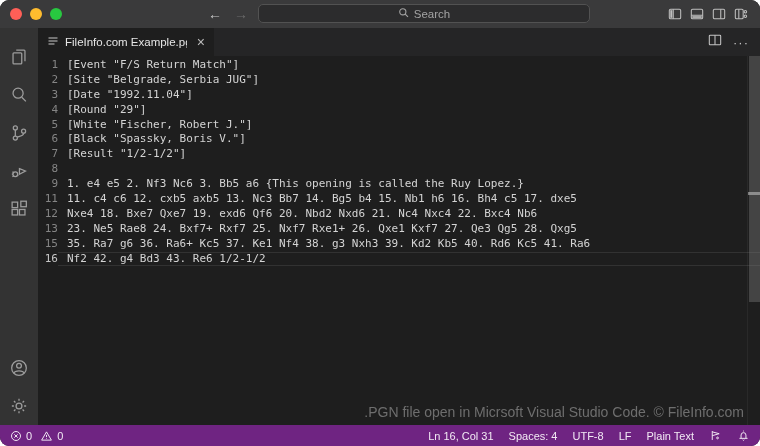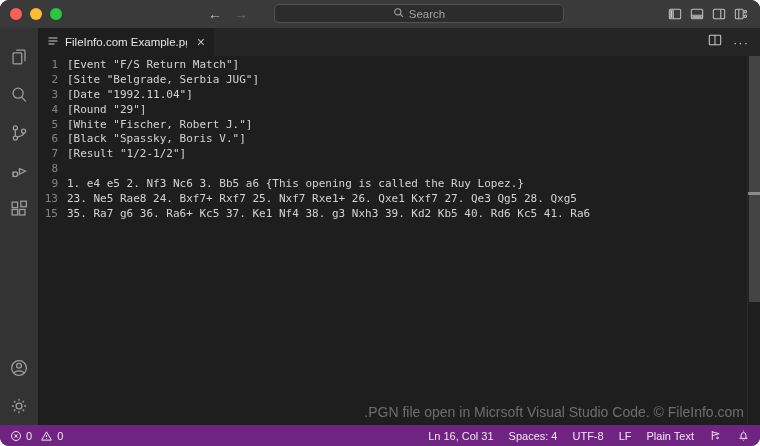--- a/index.html
+++ b/index.html
@@ -9,21 +9,21 @@
   
   .titlebar{position:absolute;top:0;left:0;right:0;height:28px;background:#3a3a3b;}
   .traffic{position:absolute;left:10px;top:8px;display:flex;gap:8px;}
   .light{width:12px;height:12px;border-radius:50%;}
   .light.red{background:#ff5f57;}
   .light.yellow{background:#febc2e;}
   .light.green{background:#28c840;}
   .nav-arrows{position:absolute;left:208px;top:0;height:28px;display:flex;align-items:center;gap:12px;font-size:14px;}
   .nav-back{color:#c9c9c9;}
   .nav-forward{color:#6b6b6b;}
-  .searchbox{position:absolute;left:258px;top:4px;width:290px;height:19px;box-sizing:border-box;background:#2c2c2d;border:1px solid #525252;border-radius:5px;display:flex;align-items:center;justify-content:center;gap:5px;color:#a3a3a3;font-size:11.5px;margin-left:16px;}
+  .searchbox{position:absolute;left:258px;top:4px;width:332px;height:19px;box-sizing:border-box;background:#2c2c2d;border:1px solid #525252;border-radius:5px;display:flex;align-items:center;justify-content:center;gap:5px;color:#a3a3a3;font-size:11.5px;}
   .layout-icons{position:absolute;right:12px;top:0;height:28px;display:flex;align-items:center;gap:8px;color:#bfbfbf;}
   .layout-icons svg{display:block;}
 
   
   .activitybar{position:absolute;left:0;top:28px;bottom:21px;width:38px;background:#333333;display:flex;flex-direction:column;align-items:center;padding-top:10px;box-sizing:border-box;}
   .ab-icon{width:38px;height:38px;display:flex;align-items:center;justify-content:center;color:#9d9d9d;}
   .ab-bottom{margin-top:auto;display:flex;flex-direction:column;align-items:center;}
 
   
   .tabbar{position:absolute;left:38px;top:28px;right:0;height:28px;background:#252526;display:flex;align-items:stretch;}
@@ -192,22 +192,25 @@
     <div>
         <div class="code-line"><span class="ln">1</span><span class="lc">[Event "F/S Return Match"]</span></div>
         <div class="code-line"><span class="ln">2</span><span class="lc">[Site "Belgrade, Serbia JUG"]</span></div>
         <div class="code-line"><span class="ln">3</span><span class="lc">[Date "1992.11.04"]</span></div>
         <div class="code-line"><span class="ln">4</span><span class="lc">[Round "29"]</span></div>
         <div class="code-line"><span class="ln">5</span><span class="lc">[White "Fischer, Robert J."]</span></div>
         <div class="code-line"><span class="ln">6</span><span class="lc">[Black "Spassky, Boris V."]</span></div>
         <div class="code-line"><span class="ln">7</span><span class="lc">[Result "1/2-1/2"]</span></div>
         <div class="code-line"><span class="ln">8</span><span class="lc"></span></div>
         <div class="code-line"><span class="ln">9</span><span class="lc">1. e4 e5 2. Nf3 Nc6 3. Bb5 a6 {This opening is called the Ruy Lopez.}</span></div>
+        <div class="code-line"><span class="ln">11</span><span class="lc">11. c4 c6 12. cxb5 axb5 13. Nc3 Bb7 14. Bg5 b4 15. Nb1 h6 16. Bh4 c5 17. dxe5</span></div>
+        <div class="code-line"><span class="ln">12</span><span class="lc">Nxe4 18. Bxe7 Qxe7 19. exd6 Qf6 20. Nbd2 Nxd6 21. Nc4 Nxc4 22. Bxc4 Nb6</span></div>
         <div class="code-line"><span class="ln">13</span><span class="lc">23. Ne5 Rae8 24. Bxf7+ Rxf7 25. Nxf7 Rxe1+ 26. Qxe1 Kxf7 27. Qe3 Qg5 28. Qxg5</span></div>
         <div class="code-line"><span class="ln">15</span><span class="lc">35. Ra7 g6 36. Ra6+ Kc5 37. Ke1 Nf4 38. g3 Nxh3 39. Kd2 Kb5 40. Rd6 Kc5 41. Ra6</span></div>
+        <div class="code-line active"><span class="ln">16</span><span class="lc">Nf2 42. g4 Bd3 43. Re6 1/2-1/2</span></div>
       </div>
   </div>
 
   <div class="scroll-track">
     <div class="scroll-thumb"></div>
     <div class="scroll-marker"></div>
   </div>
 
   <div class="watermark">.PGN file open in Micrsoft Visual Studio Code. © FileInfo.com</div>
 

